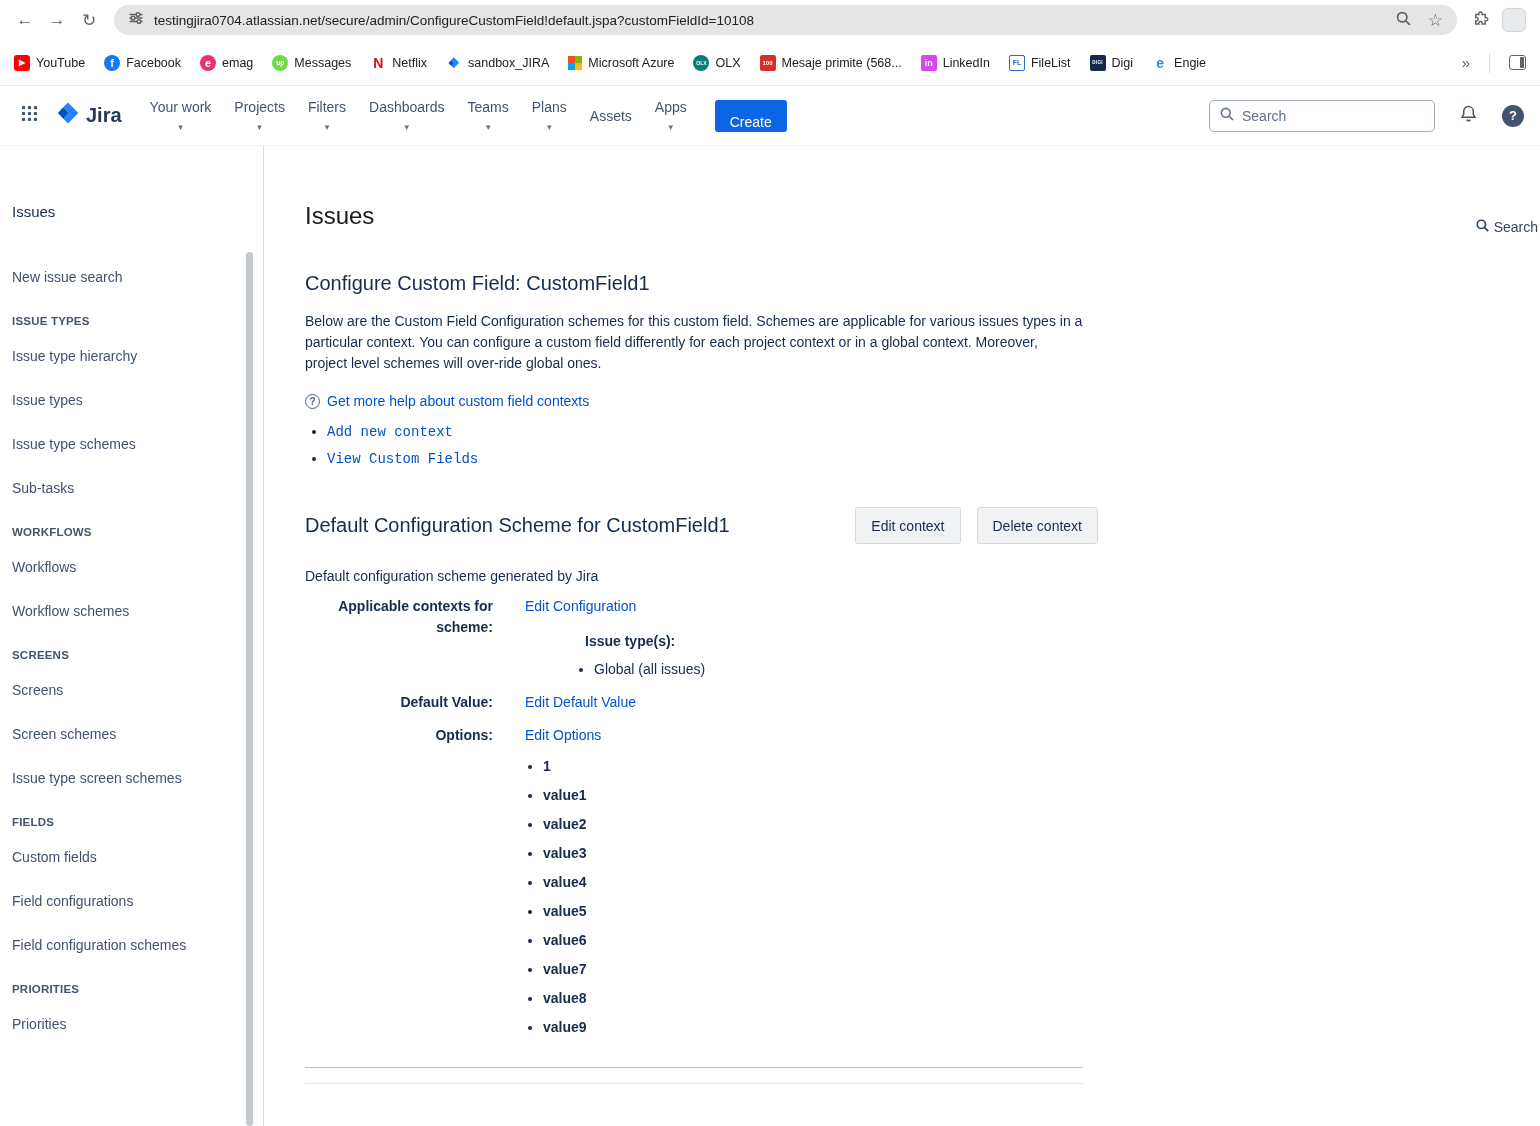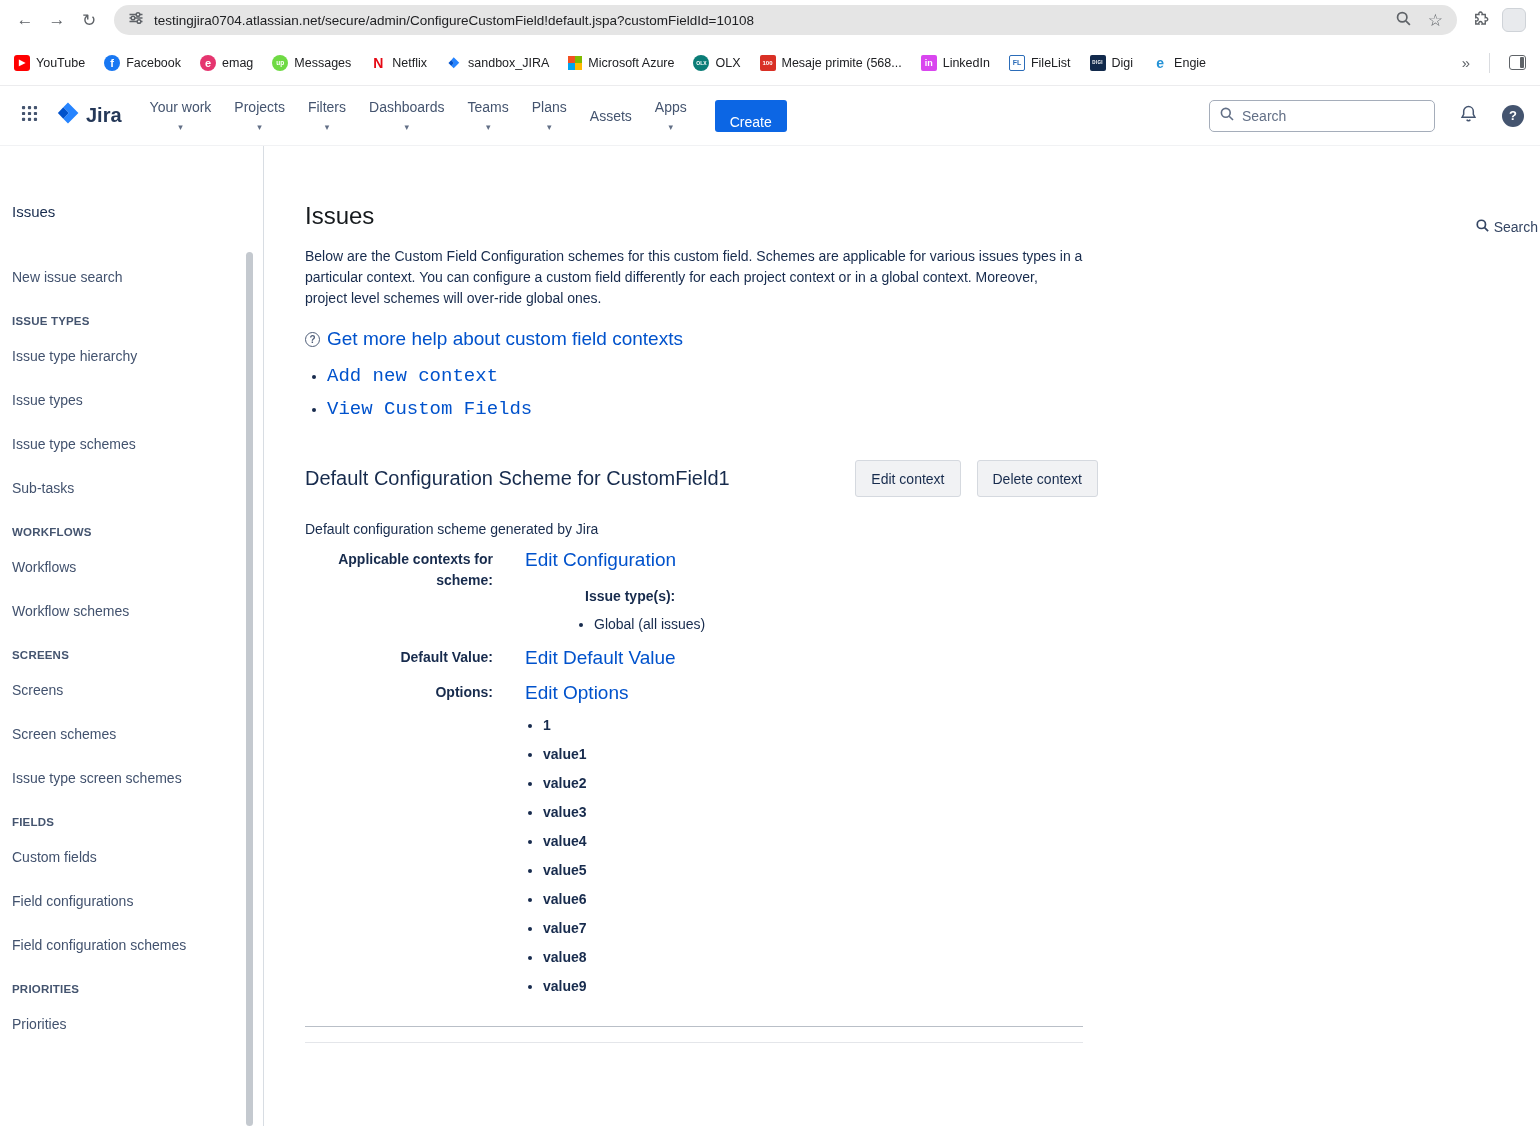--- a/index.html
+++ b/index.html
@@ -64,21 +64,21 @@
   .sb-section ul{list-style:none;}
   .sb-scroll{position:absolute;left:246px;top:106px;bottom:0;width:7px;background:#c4c9cf;border-radius:4px;cursor:pointer;}
 
   
   .main{flex:1;position:relative;padding:56px 0 0 41px;background:#fff;overflow:hidden;}
   .top-search{position:absolute;top:72px;right:2px;display:flex;align-items:center;gap:4px;font-size:14px;color:#344563;cursor:pointer;}
   .h1{font-size:24px;font-weight:500;color:#161A1D;}
   .h2{font-size:20px;font-weight:500;color:#172B4D;}
   .configure-h2{margin-top:42px;}
   .desc{margin-top:16px;width:778px;font-size:14px;line-height:21px;color:#172B4D;}
-  a{color:#0052CC;text-decoration:none;font-size:19px;cursor:pointer;}
+  a{color:#0052CC;text-decoration:none;font-size:14px;cursor:pointer;}
   .help-row{margin-top:19px;display:flex;align-items:center;gap:7px;}
   .q-icon{width:15px;height:15px;border-radius:50%;border:1.5px solid #505F79;color:#505F79;font-size:10px;font-weight:700;display:flex;align-items:center;justify-content:center;flex:none;}
   .link-list{margin:15px 0 0 22px;font-family:Liberation Mono, monospace;}
   .link-list li{margin-bottom:11px;font-size:14px;}
   .scheme-header{margin-top:40px;width:793px;display:flex;align-items:center;}
   .scheme-buttons{margin-left:auto;display:flex;gap:16px;}
   .btn{background:#f1f2f4;border:1px solid #d5d9df;border-radius:3px;height:37px;padding:0 15px;font-size:14px;color:#172B4D;cursor:pointer;}
   .scheme-sub{margin-top:24px;font-size:14px;}
   .def-table{margin-top:12px;font-size:14px;}
   .def-row{display:flex;margin-bottom:12px;gap:20px;}
@@ -333,20 +333,21 @@
         <svg width="15" height="15" viewBox="0 0 16 16" fill="none" stroke="#344563" stroke-width="1.8">
             <circle cx="6.8" cy="6.8" r="4.4"></circle>
             <path d="M10.2 10.2 L14 14"></path>
           </svg>
       </span>
       <span>Search</span>
     </div>
 
     <h1 class="h1">Issues</h1>
 
+    <h2 class="h2 configure-h2">Configure Custom Field: CustomField1</h2>
 
     <p class="desc">Below are the Custom Field Configuration schemes for this custom field. Schemes are applicable for various issues types in a particular context. You can configure a custom field differently for each project context or in a global context. Moreover, project level schemes will over-ride global ones.</p>
 
     <div class="help-row">
       <span class="q-icon">?</span>
       <a>Get more help about custom field contexts</a>
     </div>
 
     <ul class="link-list">
       <li><a>Add new context</a></li>

